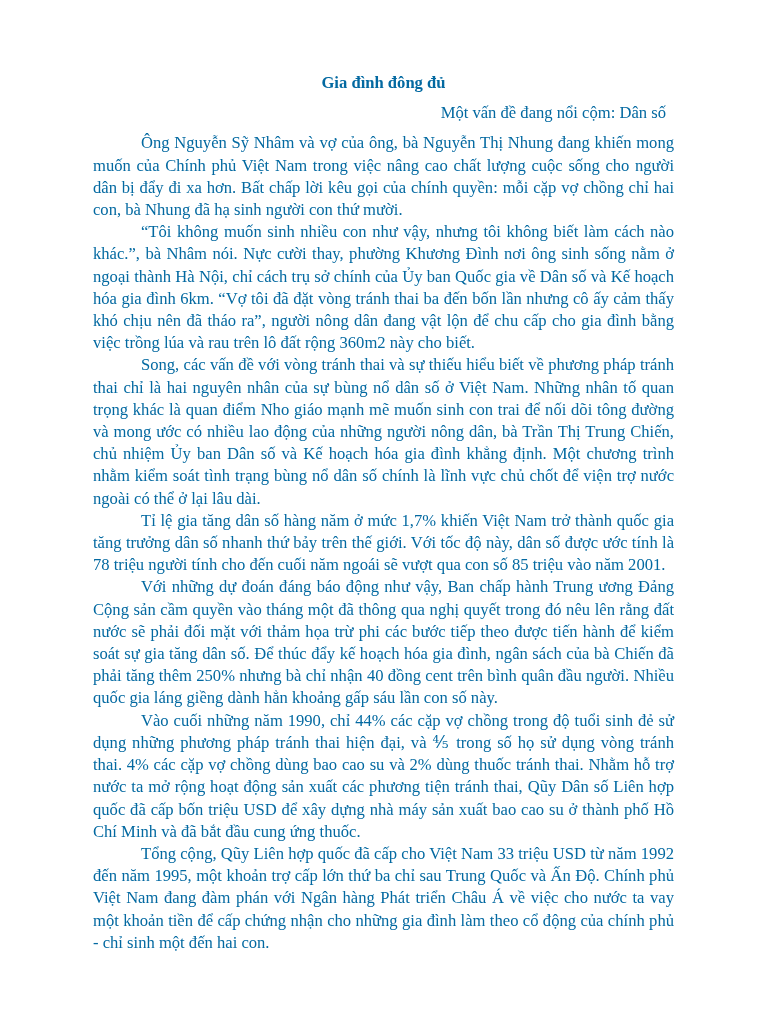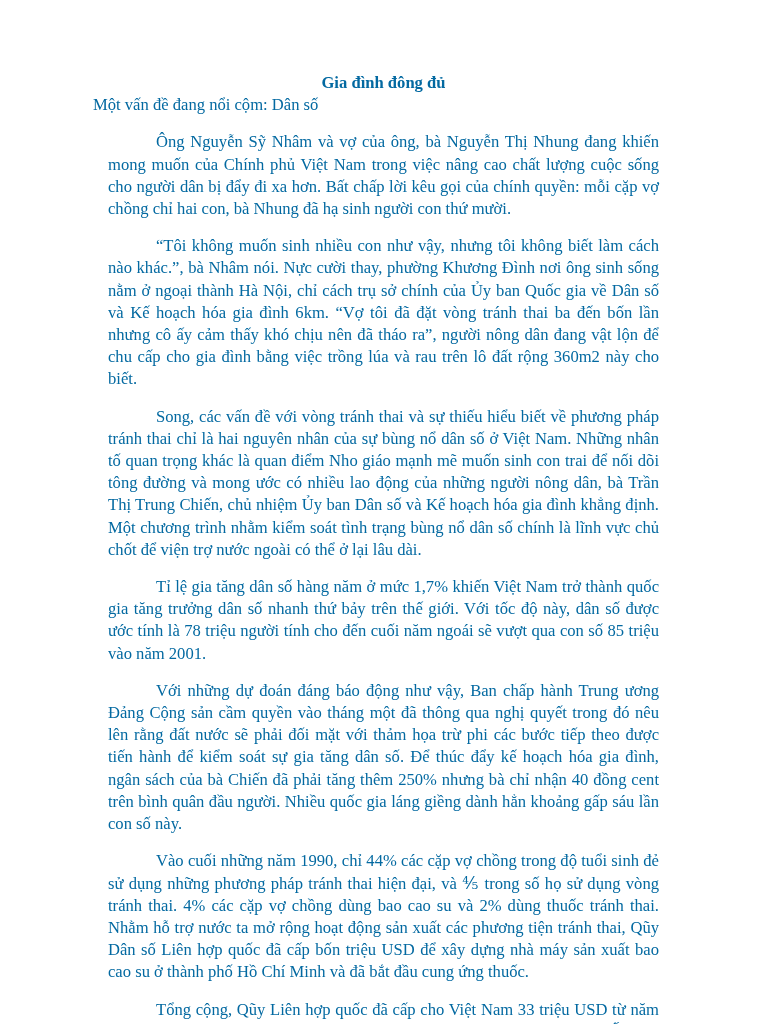--- a/index.html
+++ b/index.html
@@ -22,25 +22,25 @@
     font-size: 16.6px;
     line-height: 22.2px;
     color: #0369a1;
   }
   .title {
     text-align: center;
     font-weight: bold;
     margin: 0;
   }
   .subtitle {
-    text-align: left;
-    margin: 0;
+    text-align: right;
+    margin: 8px;
   }
   .para {
-    margin: 15px;
+    margin: 0;
     text-indent: 48px;
     text-align: justify;
   }
 </style>
 </head>
 <body>
 
 <div class="page">
   <p class="title">Gia đình đông đủ</p>
   <p class="subtitle">Một vấn đề đang nổi cộm: Dân số</p>

